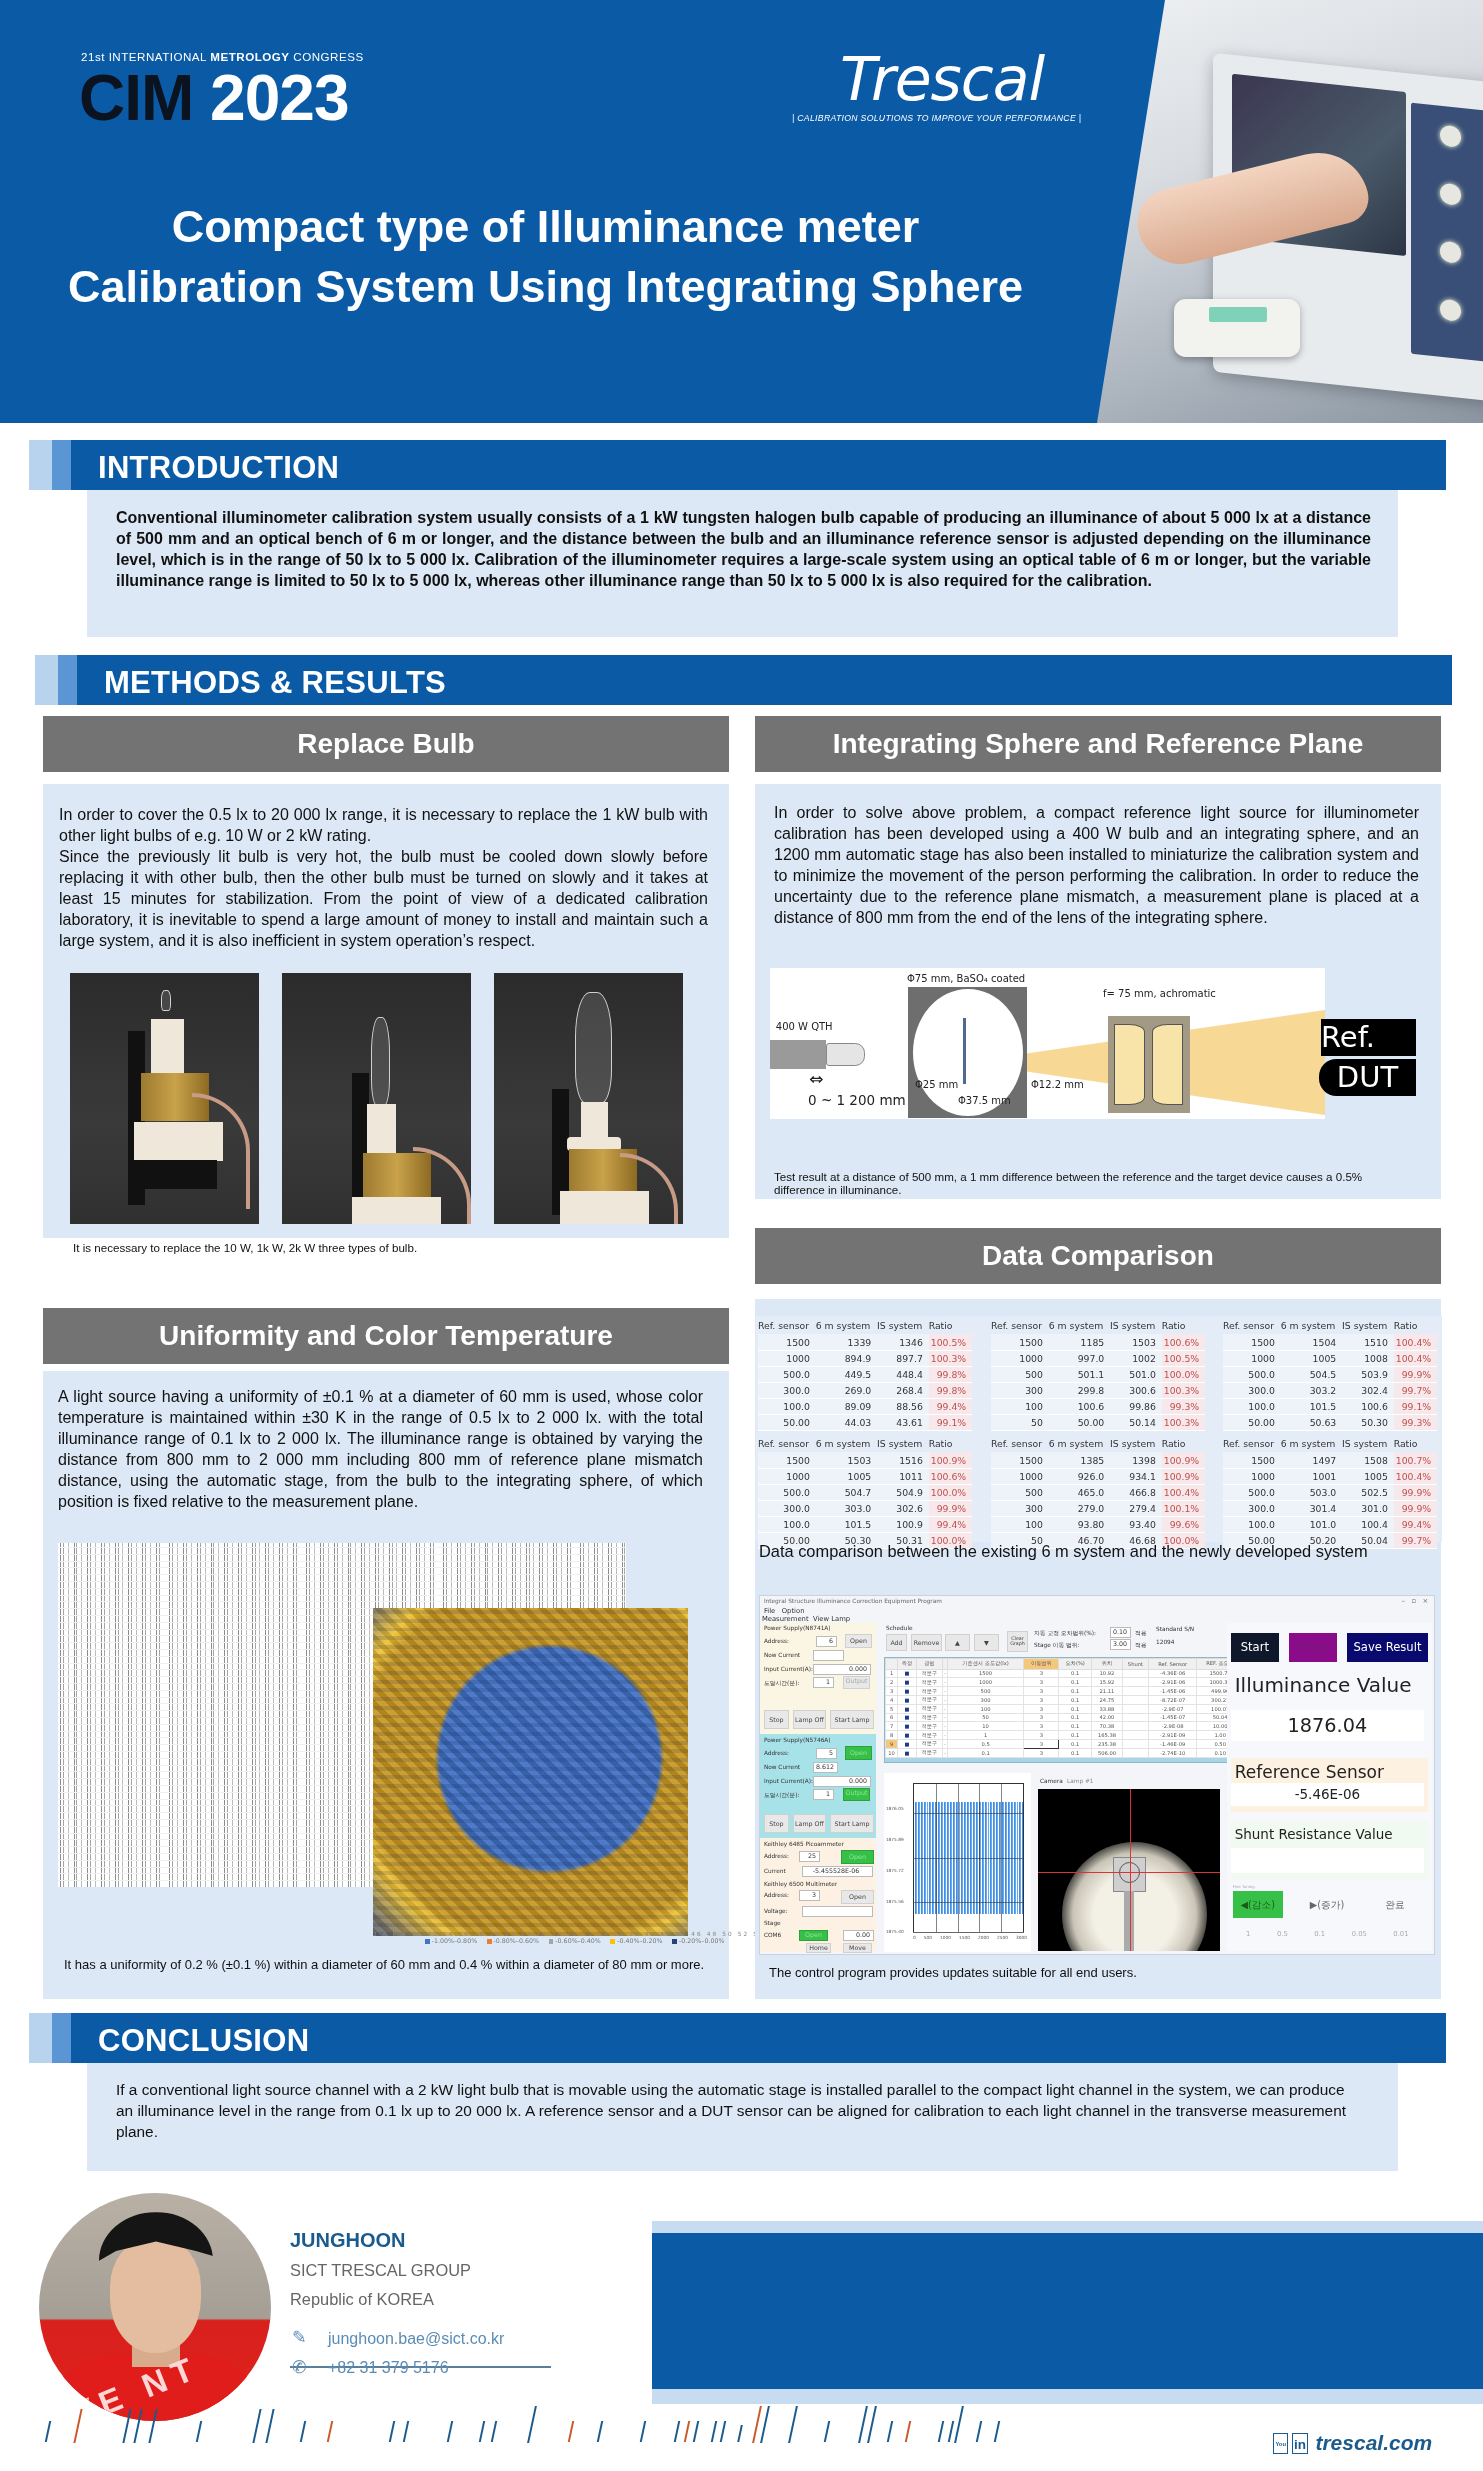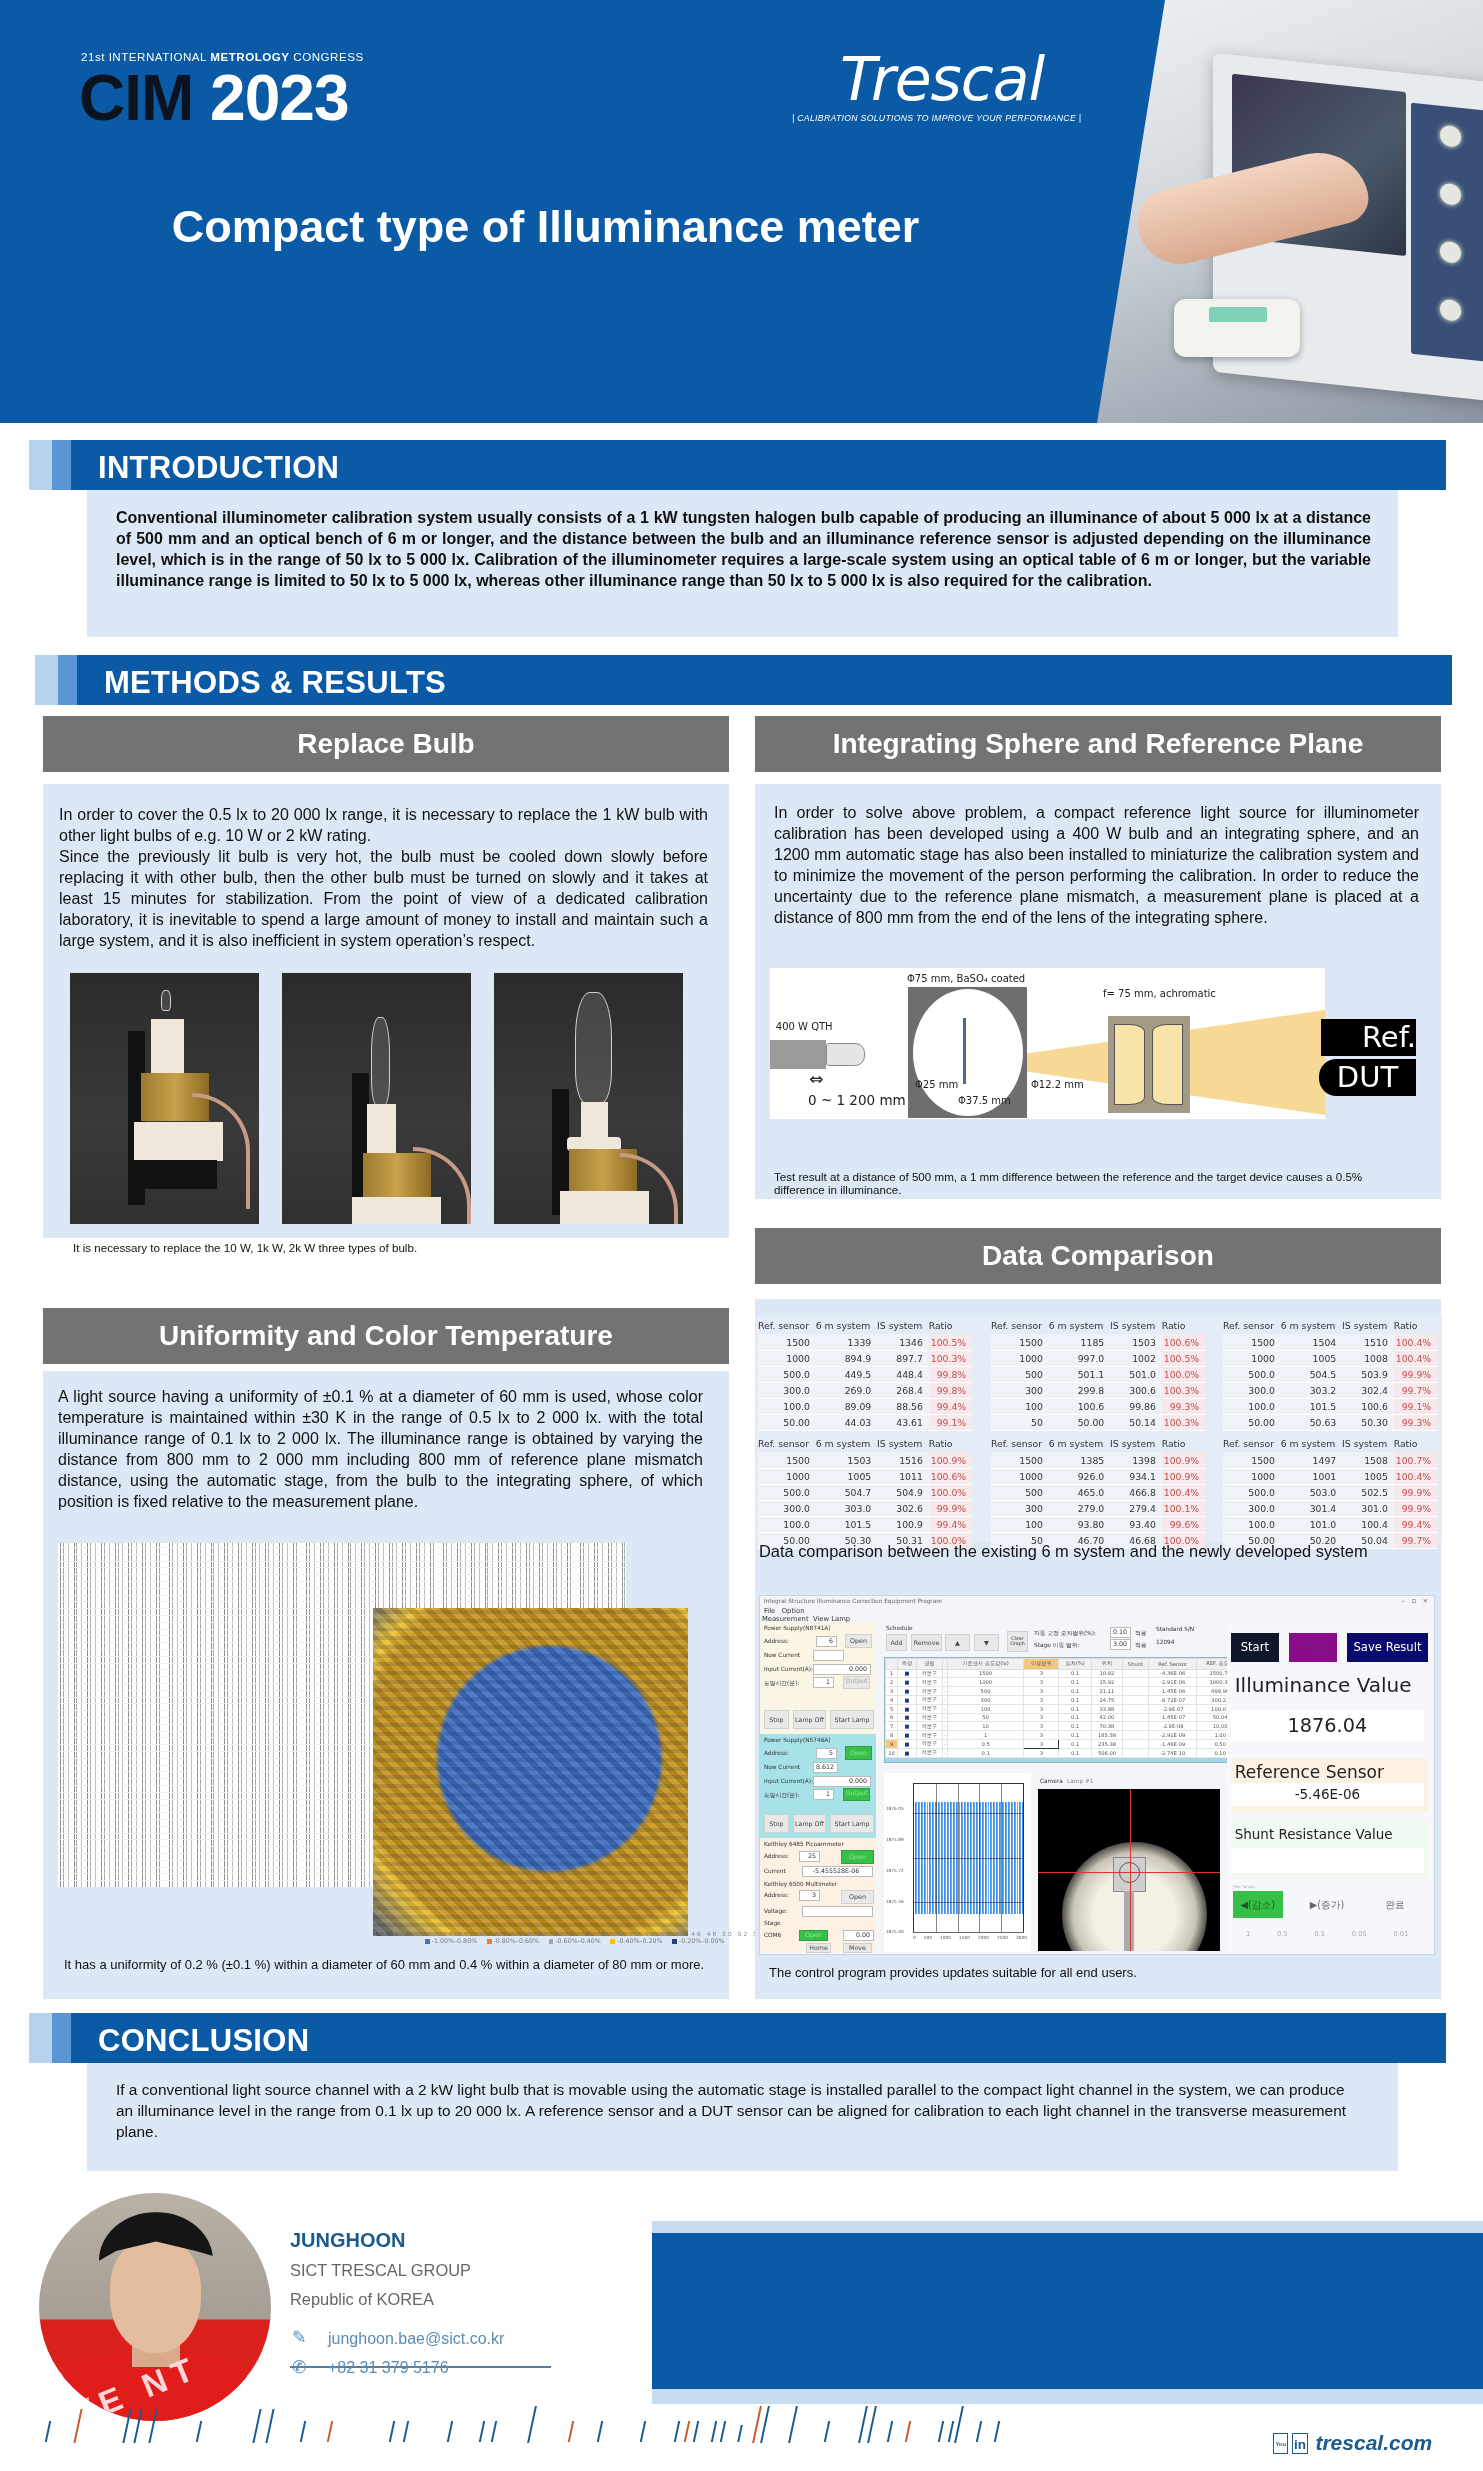--- a/index.html
+++ b/index.html
@@ -53,21 +53,21 @@
   
   .diagram { position: absolute; left: 770px; top: 968px; width: 555px; height: 151px; background: #fff; overflow: hidden; }
   .dg-lamp { position: absolute; left: 0; top: 72px; width: 56px; height: 29px; background: #9a9a9a; }
   .dg-bulb { position: absolute; left: 56px; top: 75px; width: 39px; height: 23px; background: #e5e5e5; border: 1px solid #888; border-radius: 2.9px 9.7px 9.7px 2.9px; }
   .dg-sphere-box { position: absolute; left: 138px; top: 19.3px; width: 119px; height: 131px; background: #6e6e6e; }
   .dg-sphere { position: absolute; left: 143px; top: 21px; width: 110px; height: 127px; background: #fff; border-radius: 50%; }
   .dg-beam { position: absolute; left: 253px; top: 42px; width: 302px; height: 105px; background: #f7d48a; clip-path: polygon(0 42%, 100% 0, 100% 100%, 0 58%); opacity: 0.9; }
   .dg-lensbox { position: absolute; left: 338px; top: 48px; width: 82px; height: 97px; background: #a39a85; }
   .dg-lens { position: absolute; top: 56px; width: 31px; height: 81px; background: #f8e3a8; border: 1px solid #555; }
   .dg-txt { position: absolute; font-size: 10px; color: #222; font-family: "DejaVu Sans", sans-serif; white-space: nowrap; }
-  .dg-ref { position: absolute; left: 1321px; top: 1019px; width: 95px; height: 37px; background: #000; color: #fff; font-size: 29px; text-align: right; line-height: 37px; font-family: "DejaVu Sans", sans-serif; }
+  .dg-ref { position: absolute; left: 1321px; top: 1019px; width: 95px; height: 37px; background: #000; color: #fff; font-size: 29px; text-align: left; line-height: 37px; font-family: "DejaVu Sans", sans-serif; }
   .dg-dut { position: absolute; left: 1319px; top: 1059px; width: 97px; height: 37px; background: #000; color: #fff; font-size: 29px; text-align: center; line-height: 37px; font-family: "DejaVu Sans", sans-serif; border-radius: 17.4px 0 0 17.4px; }
 
   
   .cmp-area { position: absolute; left: 756px; top: 1316px; width: 686px; height: 226px; background: #e4edf7; }
   .cmp-table { position: absolute; border-collapse: collapse; font-size: 9.3px; font-family: "DejaVu Sans", sans-serif; color: #333; }
   .cmp-table th { font-weight: 400; text-align: left; padding: 0 3.9px 1.9px 0; height: 15.4px; white-space: nowrap; }
   .cmp-table td { text-align: right; padding: 0 5.8px 0 0; height: 16px; border-bottom: 1px solid #fff; background: #eef3f9; white-space: nowrap; }
   .cmp-table td.ratio { color: #c0504d; background: #f7e8ec; }
   .cmp-title { position: absolute; left: 759px; top: 1542px; font-size: 16.4px; color: #111; }
 
@@ -156,20 +156,21 @@
   <div class="cim-small">
     <span>21st INTERNATIONAL</span> <b>METROLOGY</b> <span>CONGRESS</span>
   </div>
   <div class="cim-big">
     <span class="cim">CIM</span> <span class="yr">2023</span>
   </div>
   <div class="trescal-logo">Trescal</div>
   <div class="trescal-tag">| CALIBRATION SOLUTIONS TO IMPROVE YOUR PERFORMANCE |</div>
   <div class="main-title">
     <div>Compact type of Illuminance meter</div>
+    <div>Calibration System Using Integrating Sphere</div>
   </div>
   <div class="hdr-photo">
     <div class="scope-body">
       <div class="scope-screen"></div>
       <div class="scope-panel">
         <div class="scope-knob" style="left:29px;top:19.3px"></div>
         <div class="scope-knob" style="left:29px;top:77px"></div>
         <div class="scope-knob" style="left:29px;top:135px"></div>
         <div class="scope-knob" style="left:29px;top:193px"></div>
       </div>

